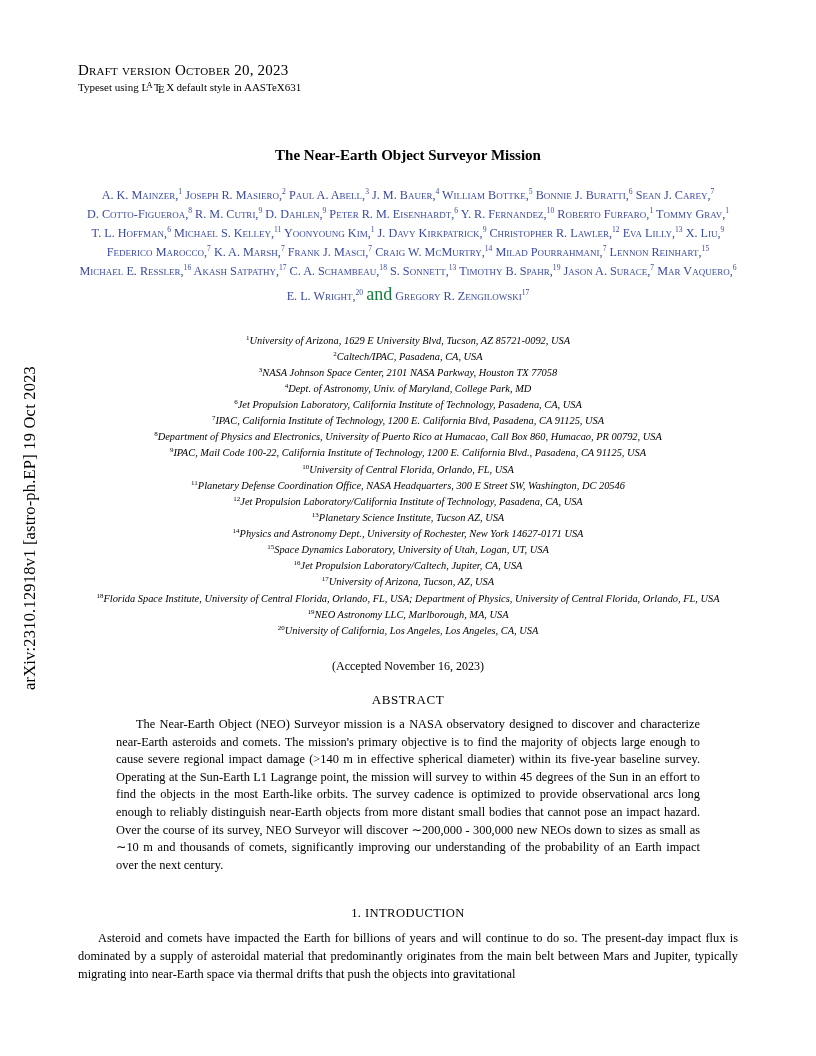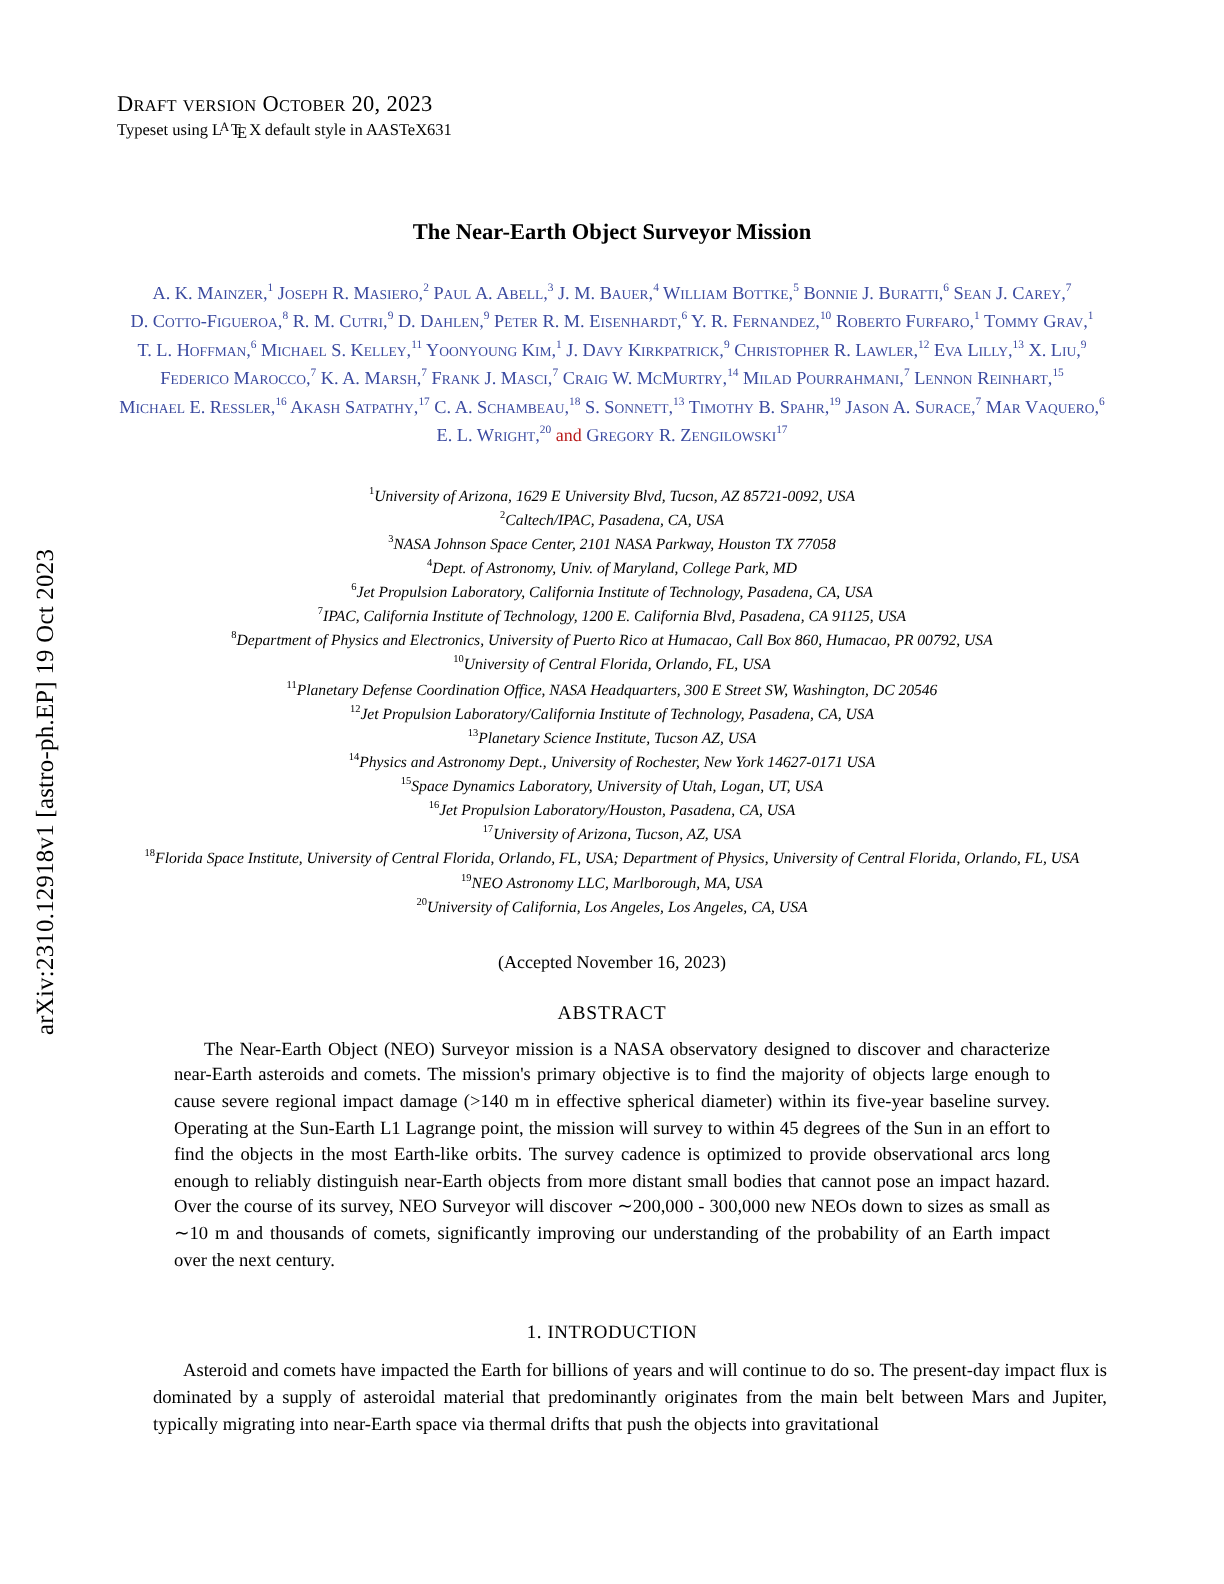--- a/index.html
+++ b/index.html
@@ -86,23 +86,23 @@
   .authors .au {
     white-space: nowrap;
   }
   .authors sup {
     font-size: 7.6px;
     font-variant: normal;
     vertical-align: super;
     line-height: 0;
   }
   .authors .nonlink {
-    color: #b91c1c;
+    color: #15803d;
     font-variant: normal;
-    font-size: 12px;
+    font-size: 18px;
   }
 
   .team {
     text-align: center;
     font-size: 12.4px;
     margin-top: 5px;
   }
 
   .affiliations {
     margin-top: 24px;
@@ -151,21 +151,20 @@
     margin-top: 32px;
     letter-spacing: 0.4px;
   }
 
   .body-par {
     margin-top: 9px;
     font-size: 12.4px;
     line-height: 1.45;
     text-align: justify;
     text-indent: 20px;
-    margin-left: 24px;
   }
 </style>
 </head>
 <body>
 
 <div class="arxiv-stamp">arXiv:2310.12918v1 [astro-ph.EP] 19 Oct 2023</div>
 
 <div class="page">
 
   <div class="draft-line">Draft version October 20, 2023</div>
@@ -177,27 +176,28 @@
 
 
   <div class="affiliations">
       <div><sup>1</sup><span>University of Arizona, 1629 E University Blvd, Tucson, AZ 85721-0092, USA</span></div>
       <div><sup>2</sup><span>Caltech/IPAC, Pasadena, CA, USA</span></div>
       <div><sup>3</sup><span>NASA Johnson Space Center, 2101 NASA Parkway, Houston TX 77058</span></div>
       <div><sup>4</sup><span>Dept. of Astronomy, Univ. of Maryland, College Park, MD</span></div>
       <div><sup>6</sup><span>Jet Propulsion Laboratory, California Institute of Technology, Pasadena, CA, USA</span></div>
       <div><sup>7</sup><span>IPAC, California Institute of Technology, 1200 E. California Blvd, Pasadena, CA 91125, USA</span></div>
       <div><sup>8</sup><span>Department of Physics and Electronics, University of Puerto Rico at Humacao, Call Box 860, Humacao, PR 00792, USA</span></div>
+      <div><sup>9</sup><span>IPAC, Mail Code 100-22, California Institute of Technology, 1200 E. California Blvd., Pasadena, CA 91125, USA</span></div>
       <div><sup>10</sup><span>University of Central Florida, Orlando, FL, USA</span></div>
       <div><sup>11</sup><span>Planetary Defense Coordination Office, NASA Headquarters, 300 E Street SW, Washington, DC 20546</span></div>
       <div><sup>12</sup><span>Jet Propulsion Laboratory/California Institute of Technology, Pasadena, CA, USA</span></div>
       <div><sup>13</sup><span>Planetary Science Institute, Tucson AZ, USA</span></div>
       <div><sup>14</sup><span>Physics and Astronomy Dept., University of Rochester, New York 14627-0171 USA</span></div>
       <div><sup>15</sup><span>Space Dynamics Laboratory, University of Utah, Logan, UT, USA</span></div>
-      <div><sup>16</sup><span>Jet Propulsion Laboratory/Houston, Pasadena, CA, USA</span></div>
+      <div><sup>16</sup><span>Jet Propulsion Laboratory/Caltech, Jupiter, CA, USA</span></div>
       <div><sup>17</sup><span>University of Arizona, Tucson, AZ, USA</span></div>
       <div><sup>18</sup><span>Florida Space Institute, University of Central Florida, Orlando, FL, USA; Department of Physics, University of Central Florida, Orlando, FL, USA</span></div>
       <div><sup>19</sup><span>NEO Astronomy LLC, Marlborough, MA, USA</span></div>
       <div><sup>20</sup><span>University of California, Los Angeles, Los Angeles, CA, USA</span></div>
     </div>
 
   <div class="accepted">(Accepted November 16, 2023)</div>
 
   <div class="abstract-head">ABSTRACT</div>
   <div class="abstract-body">The Near-Earth Object (NEO) Surveyor mission is a NASA observatory designed to discover and characterize near-Earth asteroids and comets. The mission's primary objective is to find the majority of objects large enough to cause severe regional impact damage (&gt;140 m in effective spherical diameter) within its five-year baseline survey. Operating at the Sun-Earth L1 Lagrange point, the mission will survey to within 45 degrees of the Sun in an effort to find the objects in the most Earth-like orbits. The survey cadence is optimized to provide observational arcs long enough to reliably distinguish near-Earth objects from more distant small bodies that cannot pose an impact hazard. Over the course of its survey, NEO Surveyor will discover ∼200,000 - 300,000 new NEOs down to sizes as small as ∼10 m and thousands of comets, significantly improving our understanding of the probability of an Earth impact over the next century.</div>

